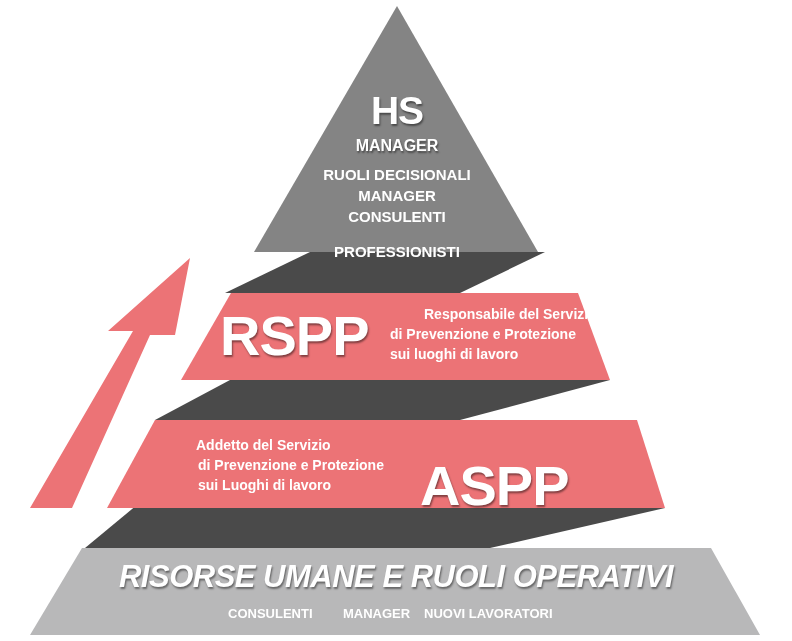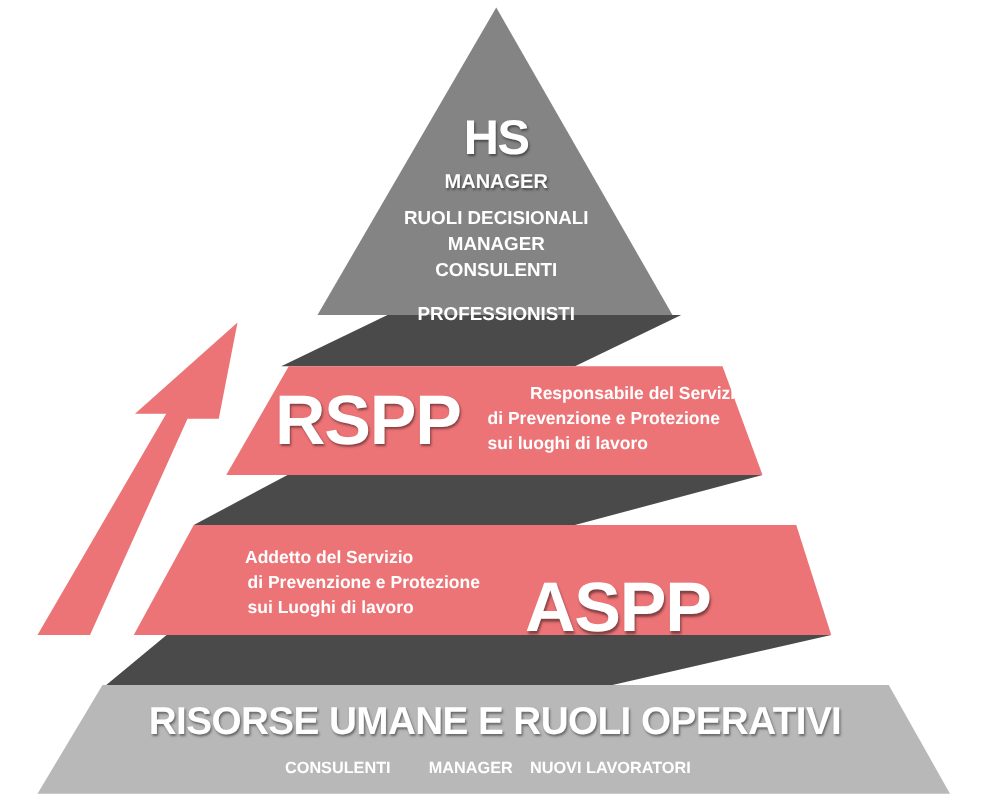--- a/index.html
+++ b/index.html
@@ -42,16 +42,16 @@
 <div class="txt big" style="left:220px; top:306px; font-size:56px; line-height:60px;text-align:right;">RSPP</div>
 <div class="txt thin" style="left:390px; top:306px; font-size:14px;margin-left:34px;">Responsabile del Servizio</div>
 <div class="txt thin" style="left:390px; top:326px; font-size:14px;">di Prevenzione e Protezione</div>
 <div class="txt thin" style="left:390px; top:346px; font-size:14px;">sui luoghi di lavoro</div>
 
 <div class="txt thin" style="left:196px; top:437px; font-size:14px;">Addetto del Servizio</div>
 <div class="txt thin" style="left:198px; top:457px; font-size:14px;">di Prevenzione e Protezione</div>
 <div class="txt thin" style="left:198px; top:477px; font-size:14px;">sui Luoghi di lavoro</div>
 <div class="txt big" style="left:420px; top:434px; font-size:56px; line-height:60px;margin-top:22px;">ASPP</div>
 
-<div class="txt big center" style="left:46px; top:560px; width:700px; font-size:31px; line-height:34px; letter-spacing:-0.5px;">RISORSE UMANE E RUOLI OPERATIVI</div>
+<div class="txt big center" style="left:46px; top:560px; width:700px; font-size:31px; line-height:34px; letter-spacing:-0.5px;font-style:italic;">RISORSE UMANE E RUOLI OPERATIVI</div>
 <div class="txt thin" style="left:228px; top:606px; font-size:13px;">CONSULENTI</div>
 <div class="txt thin" style="left:343px; top:606px; font-size:13px;">MANAGER</div>
 <div class="txt thin" style="left:424px; top:606px; font-size:13px;">NUOVI LAVORATORI</div>
 
 </body></html>

